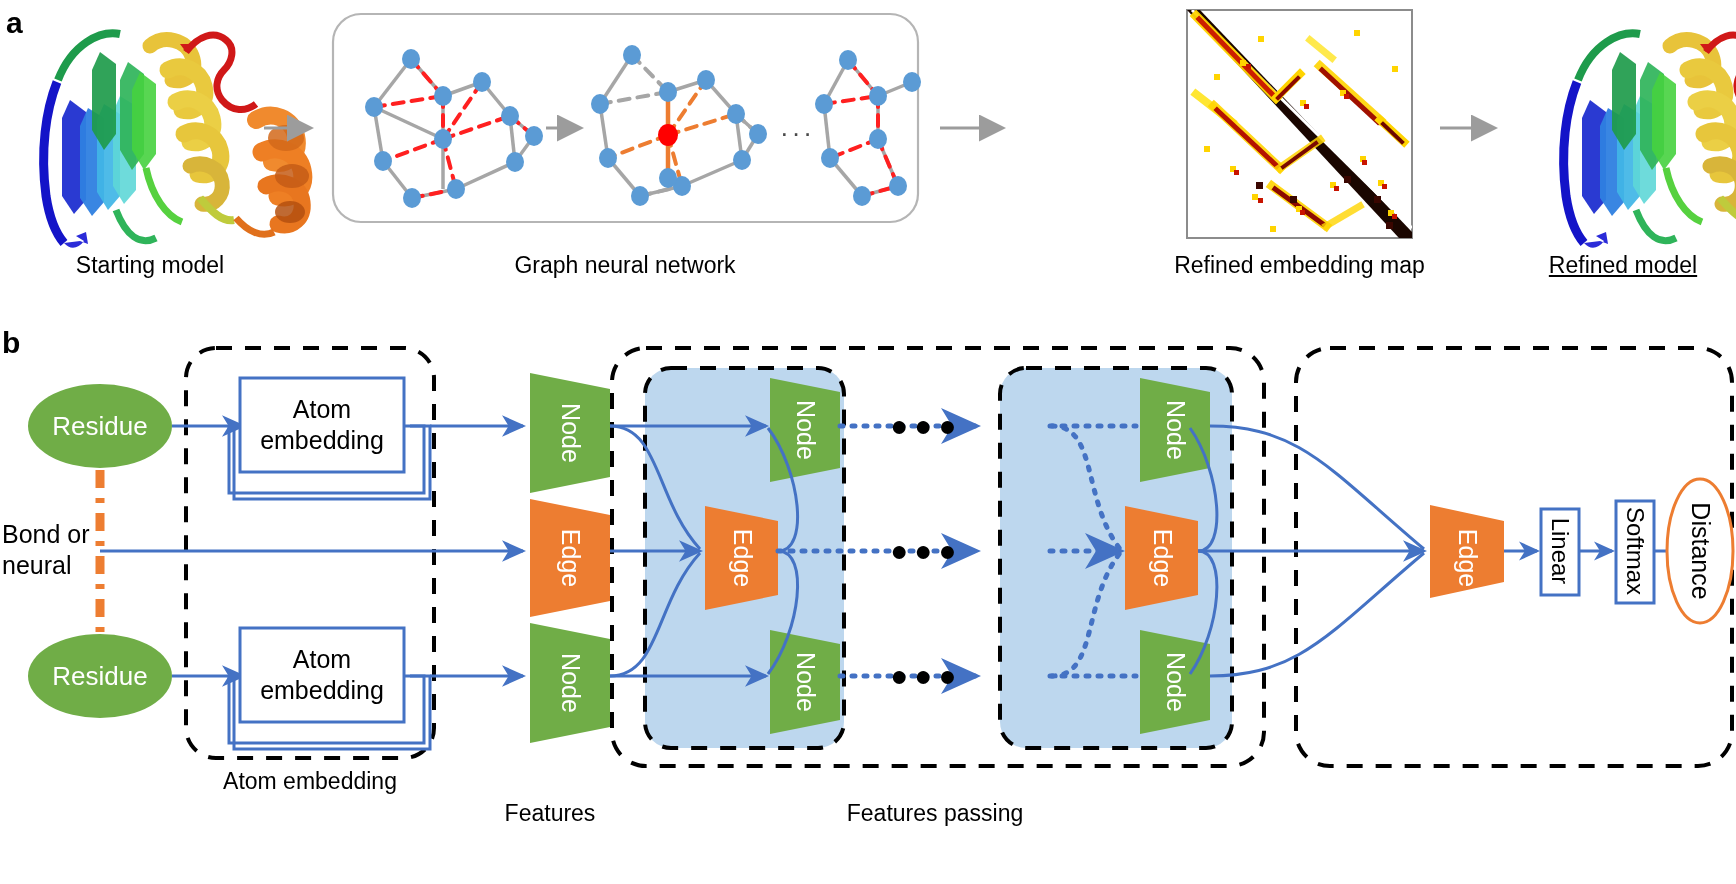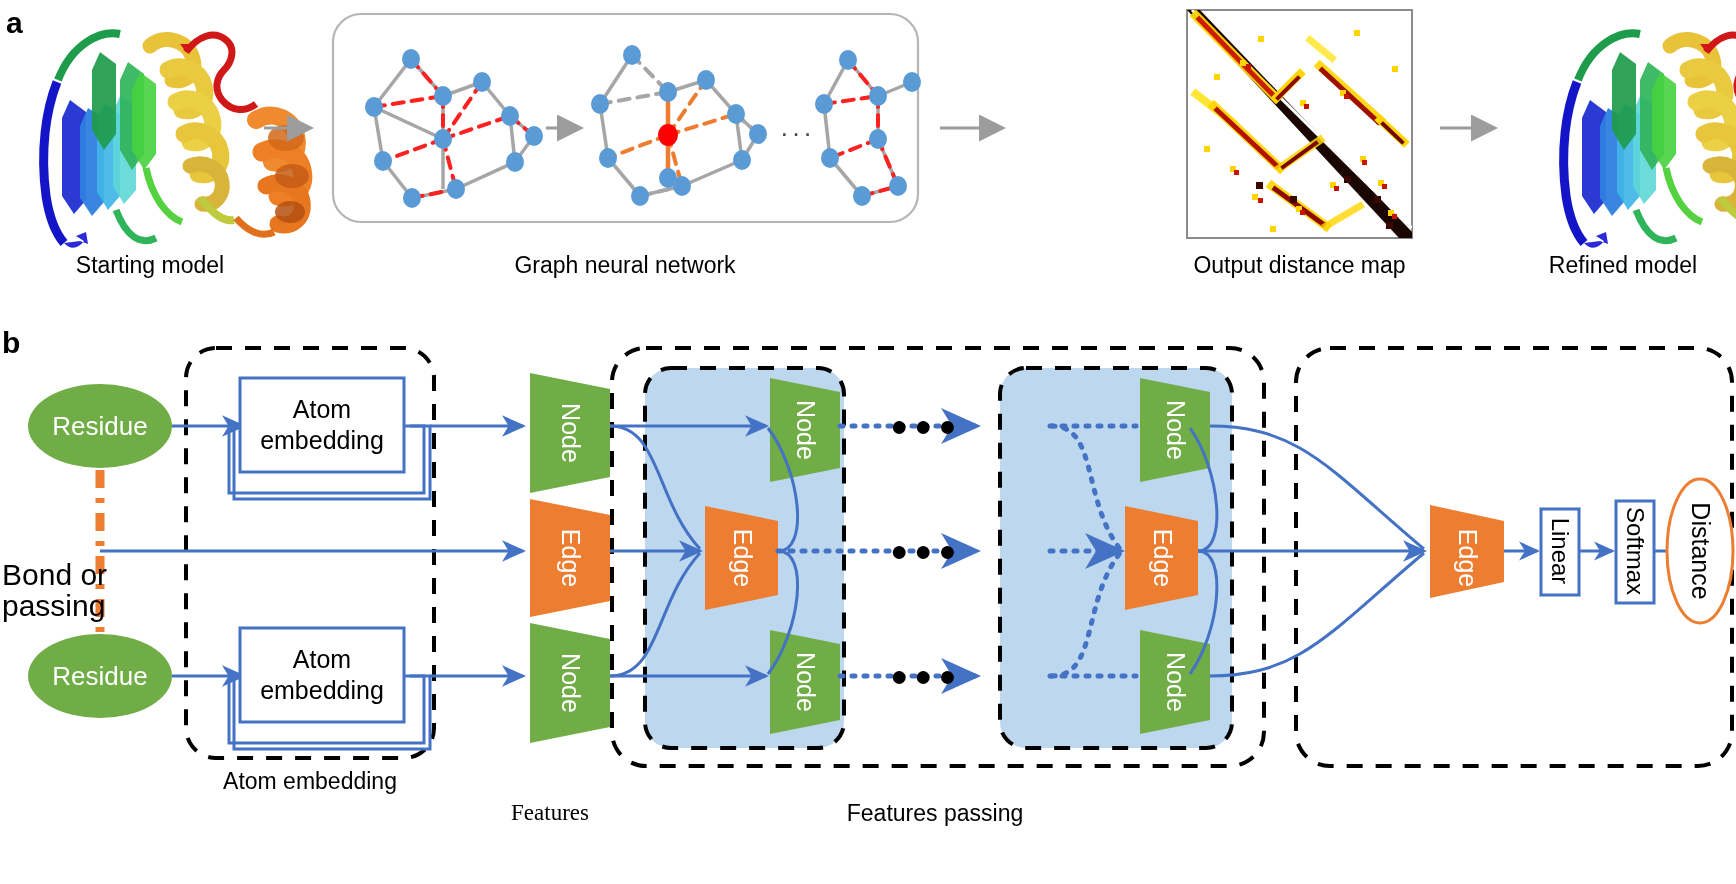--- a/index.html
+++ b/index.html
@@ -320,22 +320,22 @@
                C216,78 214,90 222,100 C232,112 246,112 256,104" fill="none" stroke="#D01818" stroke-width="7"></path>
       <path d="M186,52 L180,44 L192,44 Z" fill="#D01818"></path>
       <path d="M236,218 C248,232 262,238 274,232" fill="none" stroke="#E0701C" stroke-width="7"></path>
     </g>
   </svg>
 
   <div class="abs" style="left:780px;top:118px;font-size:26px;color:#4A4A4A;letter-spacing:3px;">···</div>
 
   <div class="cap" style="left:460px;top:252px;width:330px;">Graph neural network</div>
   <div class="cap" style="left:0px;top:252px;width:300px;">Starting model</div>
-  <div class="cap" style="left:1137px;top:252px;width:325px;">Output distance map</div>
-  <div class="cap" style="left:1510px;top:252px;width:226px;">Refined model</div>
+  <div class="cap" style="left:1137px;top:252px;width:325px;">Refined embedding map</div>
+  <div class="cap" style="left:1510px;top:252px;width:226px;text-decoration:underline;">Refined model</div>
 
   <div class="panel-letter" style="left:2px;top:328px;">b</div>
 
   <svg width="1736" height="884">
 
     <rect x="186" y="348" width="248" height="410" rx="30" ry="30" fill="none" stroke="#000" stroke-width="4" stroke-dasharray="16,13"></rect>
 
     <rect x="612" y="348" width="652" height="418" rx="34" ry="34" fill="none" stroke="#000" stroke-width="4" stroke-dasharray="16,13"></rect>
 
     <rect x="645" y="368" width="199" height="380" rx="26" ry="26" fill="#BDD7EE" stroke="#000" stroke-width="4" stroke-dasharray="16,13"></rect>
@@ -416,23 +416,23 @@
     <rect x="1541" y="509" width="38" height="86" fill="#FFFFFF" stroke="#4472C4" stroke-width="3"></rect>
     <path d="M1579,551 L1612,551" stroke="#4472C4" stroke-width="3" fill="none" marker-end="url(#blueArrowSm)"></path>
     <rect x="1616" y="501" width="38" height="102" fill="#FFFFFF" stroke="#4472C4" stroke-width="3"></rect>
     <path d="M1654,551 L1684,551" stroke="#4472C4" stroke-width="3" fill="none" marker-end="url(#blueArrowSm)"></path>
     <ellipse cx="1700" cy="551" rx="33" ry="72" fill="#FFFFFF" stroke="#ED7D31" stroke-width="3"></ellipse>
   </svg>
 
   <div class="abs" style="left:100px;top:426px;transform:translate(-50%,-50%);color:#fff;font-size:26px;">Residue</div>
   <div class="abs" style="left:100px;top:676px;transform:translate(-50%,-50%);color:#fff;font-size:26px;">Residue</div>
 
-  <div class="abs" style="left:2px;top:519px;font-size:30px;line-height:31px;margin-top:40px;">
+  <div class="abs" style="left:2px;top:519px;font-size:25px;line-height:31px;">
     <div>Bond or</div>
-    <div>passing</div>
+    <div>neural</div>
   </div>
 
   <div class="abs" style="left:322px;top:425px;transform:translate(-50%,-50%);text-align:center;font-size:25px;line-height:31px;">
     <div>Atom</div>
     <div>embedding</div>
   </div>
   <div class="abs" style="left:322px;top:675px;transform:translate(-50%,-50%);text-align:center;font-size:25px;line-height:31px;">
     <div>Atom</div>
     <div>embedding</div>
   </div>
@@ -452,16 +452,16 @@
   <div class="trap-label rot90" style="left:1467px;top:558px;">Edge</div>
   <div class="vtext" style="left:1560px;top:551px;font-size:24px;">Linear</div>
   <div class="vtext" style="left:1635px;top:551px;font-size:24px;">Softmax</div>
   <div class="vtext" style="left:1700px;top:551px;font-size:25px;">Distance</div>
 
   <div class="abs" style="left:890px;top:411px;font-size:30px;letter-spacing:6px;line-height:30px;">●●●</div>
   <div class="abs" style="left:890px;top:536px;font-size:30px;letter-spacing:6px;line-height:30px;">●●●</div>
   <div class="abs" style="left:890px;top:661px;font-size:30px;letter-spacing:6px;line-height:30px;">●●●</div>
 
   <div class="cap" style="left:190px;top:768px;width:240px;">Atom embedding</div>
-  <div class="cap" style="left:455px;top:800px;width:190px;font-family:Liberation Serif, serif;">Features</div>
+  <div class="cap" style="left:455px;top:800px;width:190px;">Features</div>
   <div class="cap" style="left:790px;top:800px;width:290px;">Features passing</div>
 
 </div>
 
 </body></html>

